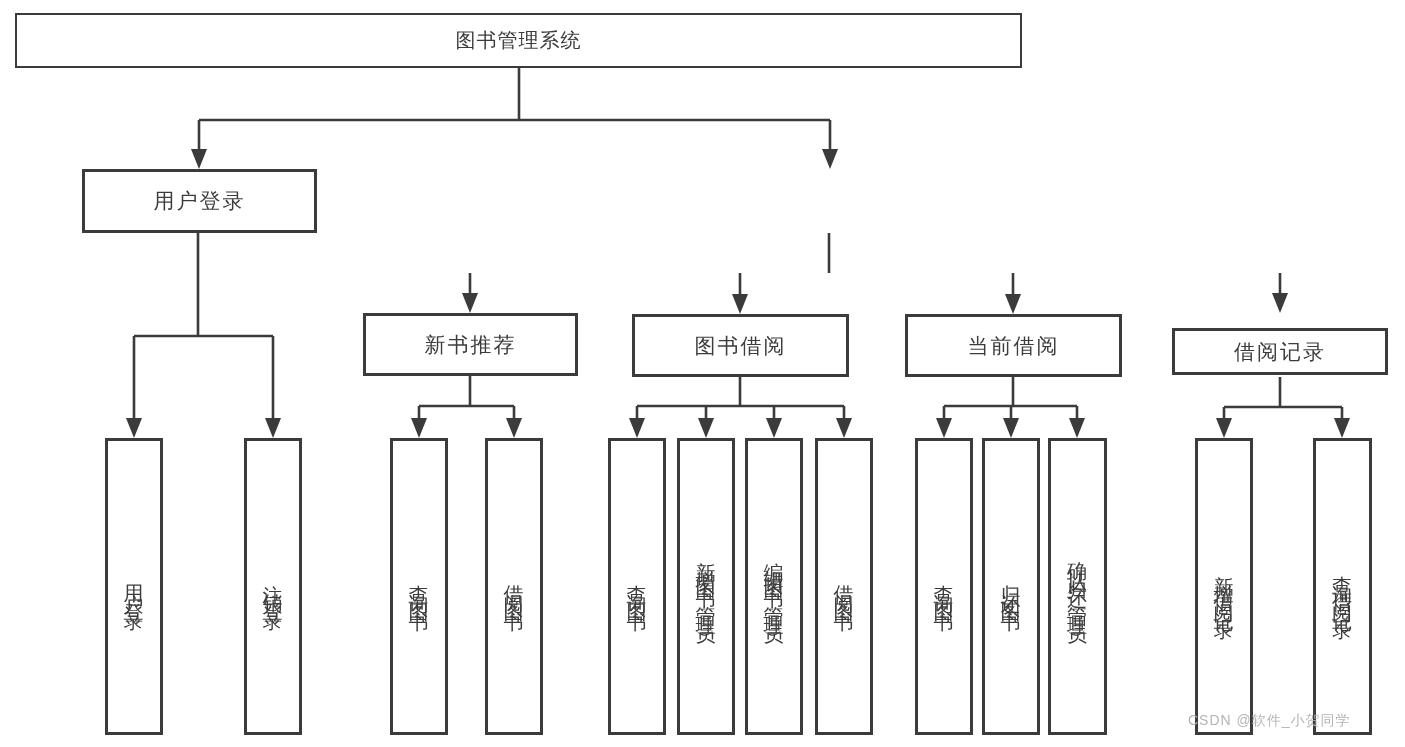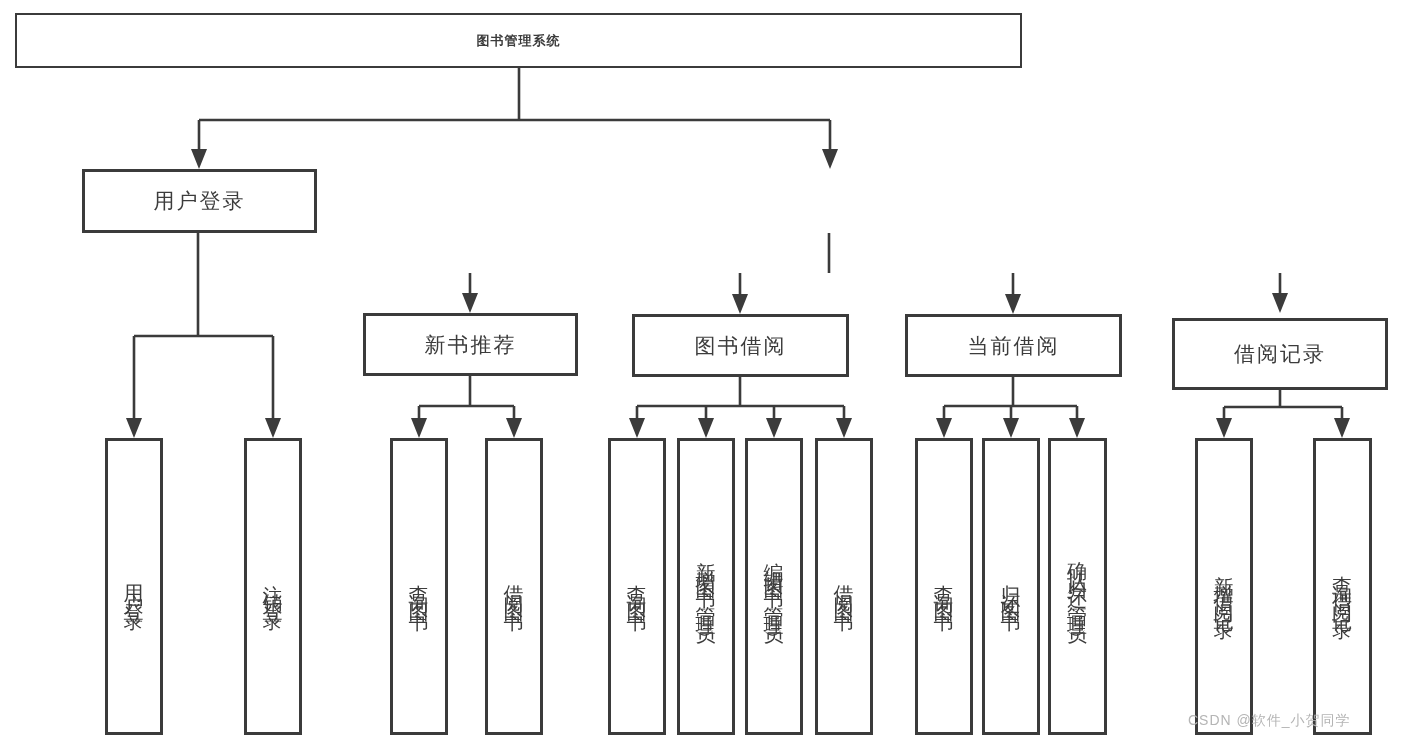--- a/index.html
+++ b/index.html
@@ -25,21 +25,21 @@
   .node {
     position: absolute;
     box-sizing: border-box;
     border: 3px solid var(--line);
     background: var(--bg);
     display: flex;
     align-items: center;
     justify-content: center;
     text-align: center;
   }
-  .root  { border-width: 2px; font-size: 13px; letter-spacing: 1px; font-weight: bold; }
+  .root  { border-width: 2px; font-size: 20px; letter-spacing: 1px; }
   .sec   { font-size: 21px; letter-spacing: 2px; }
   .leaf span {
     writing-mode: vertical-rl;
     text-orientation: mixed;
     font-size: 20px;
     letter-spacing: 9px;
     line-height: 1;
   }
   #watermark {
     position: absolute;
@@ -111,21 +111,21 @@
       <polygon points="1334,418 1350,418 1342,438" class="ahead"></polygon>
     </svg>
 
   <div class="node root" style="left:15px; top:13px; width:1007px; height:55px;">图书管理系统</div>
 
   <div class="node sec" style="left:82px; top:169px; width:235px; height:64px;">用户登录</div>
 
   <div class="node sec" style="left:363px; top:313px; width:215px; height:63px;">新书推荐</div>
   <div class="node sec" style="left:632px; top:314px; width:217px; height:63px;">图书借阅</div>
   <div class="node sec" style="left:905px; top:314px; width:217px; height:63px;text-align:right;">当前借阅</div>
-  <div class="node sec" style="left:1172px; top:318px; width:216px; height:72px;">借阅记录</div>
+  <div class="node sec" style="left:1172px; top:328px; width:216px; height:47px;">借阅记录</div>
 
   <div class="node leaf" style="left:105px; top:438px; width:58px; height:297px;">
     <span>用户登录</span>
   </div>
   <div class="node leaf" style="left:244px; top:438px; width:58px; height:297px;">
     <span>注销登录</span>
   </div>
 
   <div class="node leaf" style="left:390px; top:438px; width:58px; height:297px;">
     <span>查询图书</span>

